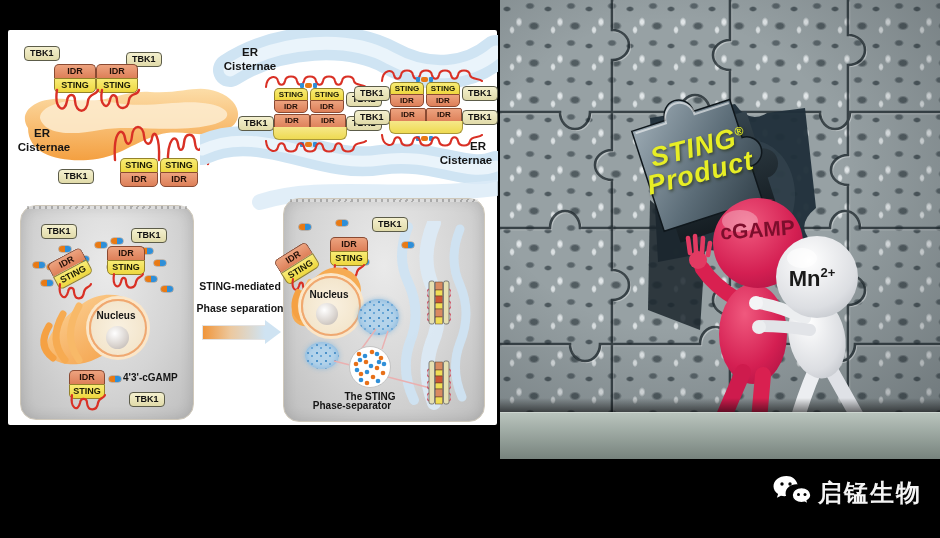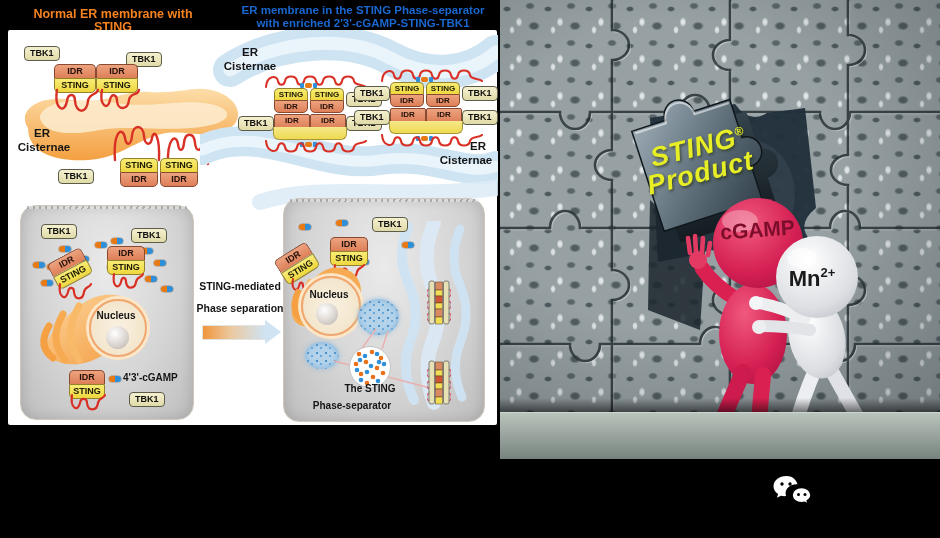--- a/index.html
+++ b/index.html
@@ -81,25 +81,20 @@
         letter-spacing:2px;color:#f4f4f4;}
   #wechat-icon{position:absolute;left:772px;top:474px;}
   svg{display:block;}
   .abs{position:absolute;}
 </style>
 </head>
 <body>
 
 <div id="stage">
 
-  <div id="title-left" class="title">Normal ER membrane with STING</div>
-  <div id="title-right" class="title">
-    <span>ER membrane in the STING Phase-separator</span><br>
-    <span>with enriched 2'3'-cGAMP-STING-TBK1</span>
-  </div>
 
   <div id="diagram">
 
     <svg class="abs" style="left:2px;top:50px" width="235" height="95" viewBox="0 0 235 95">
       <defs>
           <linearGradient id="erg" x1="0" y1="0" x2="0" y2="1">
         <stop offset="0" stop-color="#fcdda8"></stop>
             <stop offset="1" stop-color="#f4a041"></stop>
           </linearGradient>
         </defs>
@@ -369,21 +364,21 @@
           <circle cx="12" cy="15" r="2.3"></circle>
             <circle cx="23" cy="21" r="2.3"></circle>
             <circle cx="31" cy="17" r="2.3"></circle>
           <circle cx="9" cy="25" r="2.3"></circle>
             <circle cx="19" cy="27" r="2.3"></circle>
             <circle cx="30" cy="36" r="2.3"></circle>
           <circle cx="13" cy="35" r="2.3"></circle>
         </g>
       </svg>
 
-      <div class="lbl" style="left:48px;top:184px;width:76px;font-size:10px">The STING</div>
+      <div class="lbl" style="left:48px;top:192px;width:76px;font-size:10px">The STING</div>
       <div class="lbl" style="left:22px;top:201px;width:92px;font-size:10px">Phase-separator</div>
 
       <svg class="abs" style="left:143px;top:80px" width="24" height="48" viewBox="0 0 24 48">
         <path d="M2 10 q-5 4 0 8 M2 22 q-5 4 0 8 M2 34 q-5 4 0 8 M22 10 q5 4 0 8 M22 22 q5 4 0 8 M22 34 q5 4 0 8" fill="none" stroke="#d06070" stroke-width="1.3"></path>
         <rect x="2" y="2" width="5.5" height="43" rx="2" fill="#e6e0b2" stroke="#666" stroke-width="0.8"></rect>
         <rect x="16.5" y="2" width="5.5" height="43" rx="2" fill="#e6e0b2" stroke="#666" stroke-width="0.8"></rect>
         <g stroke="#5a3a22" stroke-width="0.5">
           <rect x="8.5" y="3" width="7" height="8" fill="#d98a60"></rect>
             <rect x="8.5" y="11" width="7" height="6" fill="#f0dd55"></rect>
           <rect x="8.5" y="17" width="7" height="7" fill="#cc5533"></rect>
@@ -514,14 +509,15 @@
   <div id="floor"></div>
 
   <svg id="wechat-icon" width="42" height="36" viewBox="0 0 42 36">
     <path d="M14.5 2 C7 2 1.5 6.6 1.5 12.2 c0 3.2 1.8 6 4.6 7.8 l-1.2 3.8 4-2.1 c1.2.3 2.4.5 3.7.5 .5 0 1 0 1.5-.1 -.3-.9-.5-1.8-.5-2.8 0-5 4.8-9 10.7-9 .4 0 .8 0 1.2.1 C24.3 5.4 19.9 2 14.5 2 Z" fill="#ffffff"></path>
     <circle cx="10" cy="10" r="1.7" fill="#000"></circle>
       <circle cx="18" cy="10" r="1.7" fill="#000"></circle>
     <path d="M29.5 13.5 c-5.2 0-9.4 3.4-9.4 7.6 0 4.2 4.2 7.6 9.4 7.6 1.1 0 2.2-.2 3.2-.5 l3.5 1.8-1-3.3 c2.3-1.4 3.7-3.4 3.7-5.6 0-4.2-4.2-7.6-9.4-7.6 Z" fill="#ffffff" stroke="#000" stroke-width="1.4"></path>
     <circle cx="26.5" cy="20.5" r="1.5" fill="#000"></circle>
       <circle cx="33" cy="20.5" r="1.5" fill="#000"></circle>
   </svg>
+  <div id="brand-text">启锰生物</div>
 
 </div>
 
 </body></html>

